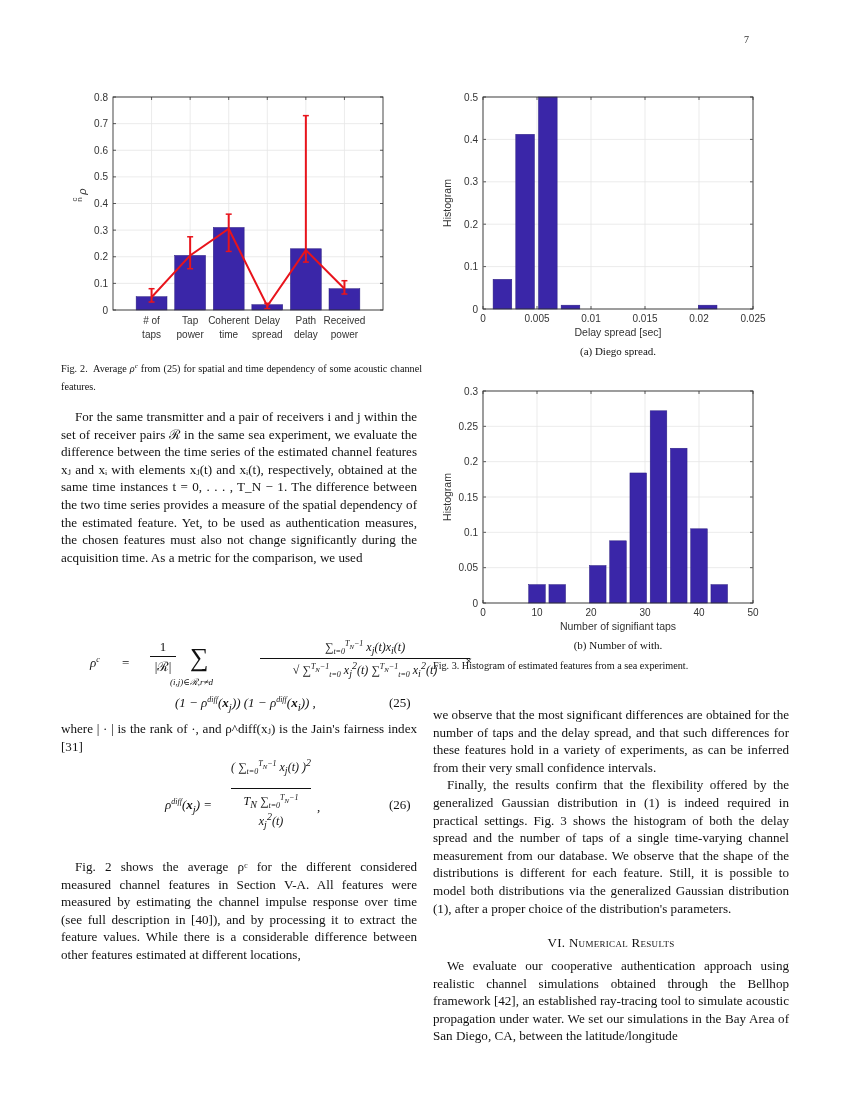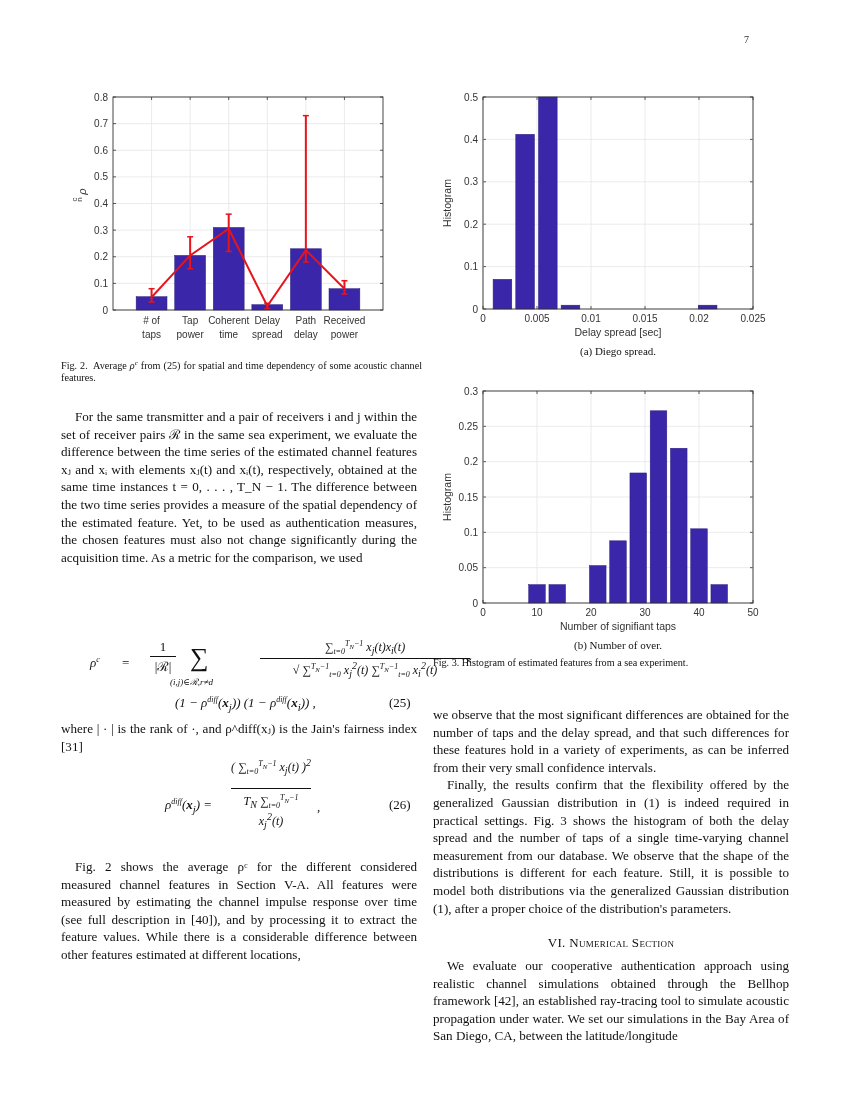--- a/index.html
+++ b/index.html
@@ -1,21 +1,21 @@
 <!DOCTYPE html>
 <html><head>
 <meta charset="utf-8">
 <style>
   html, body { margin:0; padding:0; background:#fff; }
   body { width:850px; height:1100px; position:relative; overflow:hidden;
          font-family:"Liberation Serif", "DejaVu Serif", serif; color:#111; }
   .abs { position:absolute; }
   .pagenum { left:744px; top:34px; font-size:10px; color:#333; }
   svg text { font-family:"Liberation Sans", "DejaVu Sans", sans-serif; fill:#333; }
-  .caption { font-size:10.2px; line-height:12px; text-align:justify; }
+  .caption { font-size:10.2px; line-height:18px; text-align:justify; }
   .subcap { font-size:11px; text-align:center; }
   .col { font-size:13.1px; line-height:17.6px; text-align:justify; }
   .col p { margin:0; }
   .indent { text-indent:14px; }
   .heading { font-size:13px; text-align:center; letter-spacing:0.3px; }
   .sc { font-variant:small-caps; }
   .eq { font-size:13px; font-style:italic; }
   .eqnum { font-size:13px; }
   i { font-style:italic; }
   b.vec { font-weight:bold; font-style:italic; }
@@ -252,21 +252,21 @@
     <rect x="169.6975" y="160.81333333333333" width="16.605" height="62.18666666666667" fill="#3a26a8" stroke="#2a1c80" stroke-width="0.5"></rect>
     <rect x="189.9475" y="92.97333333333333" width="16.605" height="130.02666666666667" fill="#3a26a8" stroke="#2a1c80" stroke-width="0.5"></rect>
     <rect x="210.1975" y="30.78666666666666" width="16.605" height="192.21333333333334" fill="#3a26a8" stroke="#2a1c80" stroke-width="0.5"></rect>
     <rect x="230.4475" y="68.24000000000001" width="16.605" height="154.76" fill="#3a26a8" stroke="#2a1c80" stroke-width="0.5"></rect>
     <rect x="250.6975" y="148.8" width="16.605" height="74.19999999999999" fill="#3a26a8" stroke="#2a1c80" stroke-width="0.5"></rect>
     <rect x="270.9475" y="204.62666666666667" width="16.605" height="18.373333333333335" fill="#3a26a8" stroke="#2a1c80" stroke-width="0.5"></rect>
     <rect x="43" y="11" width="270" height="212" fill="none" stroke="#333" stroke-width="0.9"></rect>
     <text x="178" y="250" font-size="10.5" text-anchor="middle">Number of signifiant taps</text>
     <text x="0" y="0" font-size="10.5" text-anchor="middle" transform="translate(11,117) rotate(-90)">Histogram</text>
   </svg>
-<div class="abs subcap" style="left:483px;top:639px;width:270px;">(b) Number of over.</div>
+<div class="abs subcap" style="left:483px;top:639px;width:270px;">(b) Number of with.</div>
 <div class="abs caption" style="left:433px;top:657px;width:365px;">Fig. 3.  Histogram of estimated features from a sea experiment.</div>
 
 <div class="abs col" style="left:61px;top:408px;width:356px;">
   <p class="indent">For the same transmitter and a pair of receivers i and j within the set of receiver pairs ℛ in the same sea experiment, we evaluate the difference between the time series of the estimated channel features xⱼ and xᵢ with elements xⱼ(t) and xᵢ(t), respectively, obtained at the same time instances t = 0, . . . , T_N − 1. The difference between the two time series provides a measure of the spatial dependency of the estimated feature. Yet, to be used as authentication measures, the chosen features must also not change significantly during the acquisition time. As a metric for the comparison, we used</p>
 </div>
 
 <div class="abs eq" style="left:90px;top:637px;width:330px;height:80px;">
   <div class="abs" style="left:0;top:18px;">ρ<sup style="font-size:8px">c</sup></div>
   <div class="abs" style="left:32px;top:18px;font-style:normal;">=</div>
   <div class="abs" style="left:60px;top:2px;font-style:normal;text-align:center;width:26px;">1<div style="border-top:1px solid #111;margin-top:1px;">|ℛ|</div></div>
@@ -297,17 +297,17 @@
 
 <div class="abs col" style="left:61px;top:858px;width:356px;">
   <p class="indent">Fig. 2 shows the average ρᶜ for the different considered measured channel features in Section V-A. All features were measured by estimating the channel impulse response over time (see full description in [40]), and by processing it to extract the feature values. While there is a considerable difference between other features estimated at different locations,</p>
 </div>
 
 <div class="abs col" style="left:433px;top:706px;width:356px;">
   <p>we observe that the most significant differences are obtained for the number of taps and the delay spread, and that such differences for these features hold in a variety of experiments, as can be inferred from their very small confidence intervals.</p>
   <p class="indent">Finally, the results confirm that the flexibility offered by the generalized Gaussian distribution in (1) is indeed required in practical settings. Fig. 3 shows the histogram of both the delay spread and the number of taps of a single time-varying channel measurement from our database. We observe that the shape of the distributions is different for each feature. Still, it is possible to model both distributions via the generalized Gaussian distribution (1), after a proper choice of the distribution's parameters.</p>
 </div>
 
-<div class="abs heading sc" style="left:433px;top:935px;width:356px;">VI. Numerical Section</div>
+<div class="abs heading sc" style="left:433px;top:935px;width:356px;">VI. Numerical Results</div>
 
 <div class="abs col" style="left:433px;top:957px;width:356px;">
   <p class="indent">We evaluate our cooperative authentication approach using realistic channel simulations obtained through the Bellhop framework [42], an established ray-tracing tool to simulate acoustic propagation under water. We set our simulations in the Bay Area of San Diego, CA, between the latitude/longitude</p>
 </div>
 
 </body></html>

